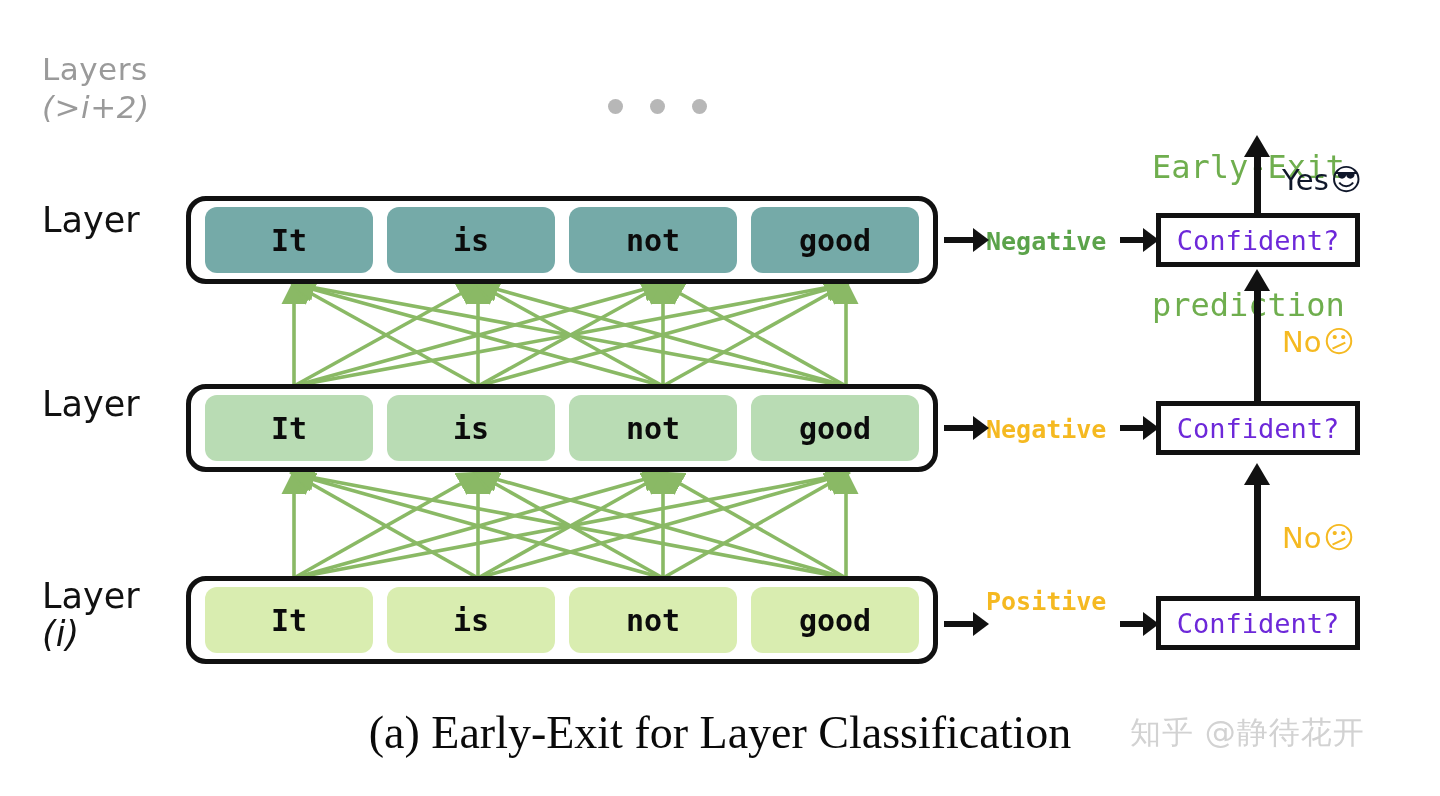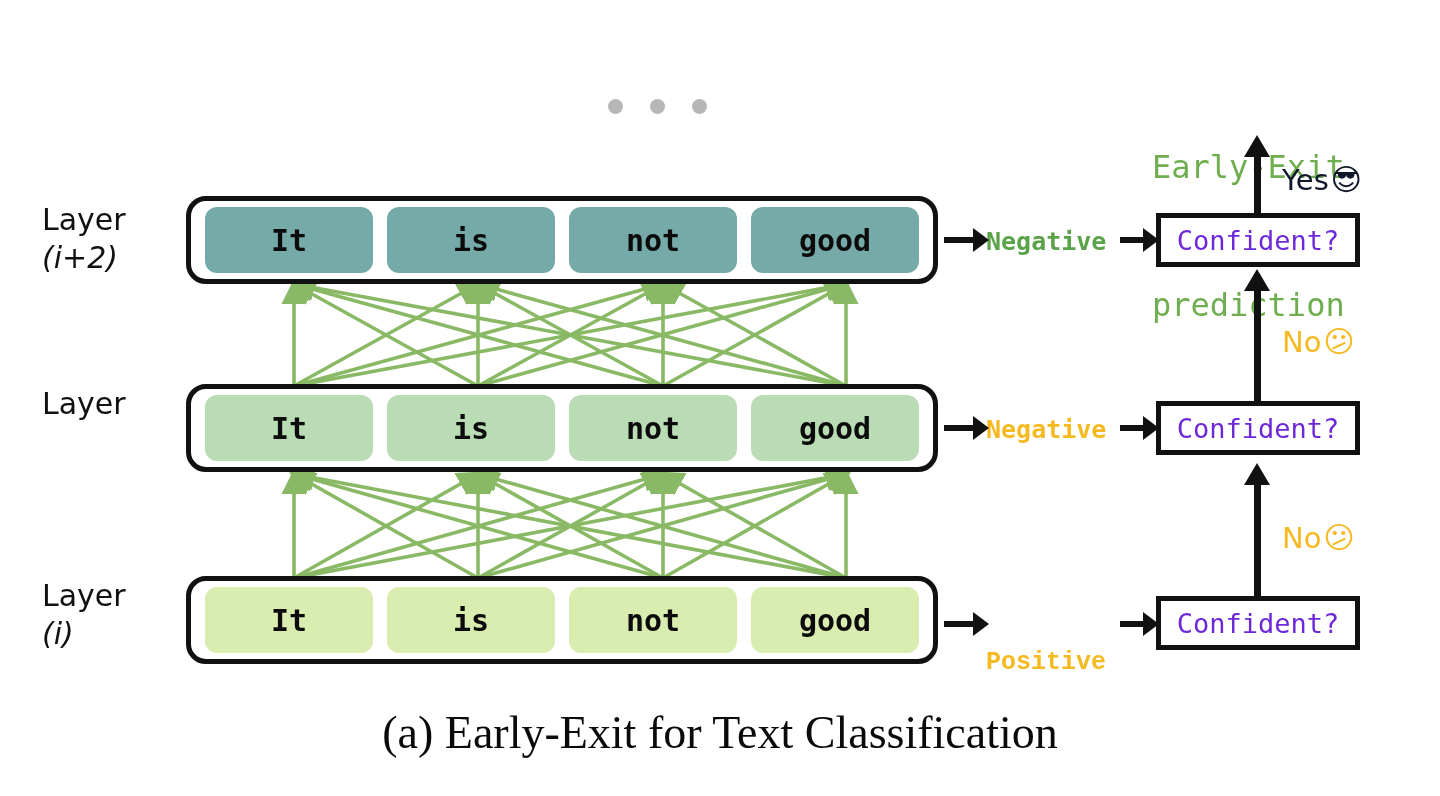--- a/index.html
+++ b/index.html
@@ -29,21 +29,21 @@
   }
   .layers-head .sub {
     font-style: italic;
   }
 
   .layer-label {
     position: absolute;
     left: 42px;
     width: 140px;
     color: #111111;
-    font-size: 30px;
+    font-size: 35px;
     line-height: 38px;
     font-family: "DejaVu Sans", sans-serif;
     text-align: left;
   }
   .layer-label .sub { font-style: italic; }
   .layer-label.l2 { top: 201px; }
   .layer-label.l1 { top: 385px; }
   .layer-label.l0 { top: 577px; }
 
   
@@ -108,21 +108,21 @@
   
   .pred-label {
     position: absolute;
     font-family: "DejaVu Sans Mono", monospace;
     font-weight: bold;
     font-size: 25px;
     white-space: nowrap;
   }
   .pred-label.p2 { left: 986px; top: 227px; }
   .pred-label.p1 { left: 986px; top: 415px; }
-  .pred-label.p0 { left: 986px; top: 648px; font-family: Liberation Mono, monospace; }
+  .pred-label.p0 { left: 986px; top: 587px; }
 
   .conf-box {
     position: absolute;
     left: 1156px;
     width: 204px;
     height: 54px;
     border: 5px solid #111111;
     box-sizing: border-box;
     background: #ffffff;
     display: flex;
@@ -230,30 +230,33 @@
     color: #d2d2d2;
     white-space: nowrap;
     letter-spacing: 1px;
   }
 </style>
 </head>
 <body>
 
 <div id="stage">
 
+  <div class="layers-head">
+    <div>Layers</div>
+    <div class="sub">(&gt;i+2)</div>
+  </div>
 
   <div class="dots">
     <span></span>
       <span></span>
       <span></span>
   </div>
 
   <div class="layer-label l2">
     <div>Layer</div>
-    <div class="sub">(i+2)</div>
   </div>
   <div class="layer-label l1">
     <div>Layer</div>
   </div>
   <div class="layer-label l0">
     <div>Layer</div>
     <div class="sub">(i)</div>
   </div>
 
   <svg class="attn a-lower" viewBox="0 0 752 114" preserveAspectRatio="none">
@@ -359,15 +362,16 @@
   </div>
   <div class="ans no1" style="color:#f5b921">
     <span>No</span>
     <span class="emoji">😕</span>
   </div>
   <div class="ans no0" style="color:#f5b921">
     <span>No</span>
     <span class="emoji">😕</span>
   </div>
 
-  <div class="caption">(a) Early-Exit for Text Classification</div>
+  <div class="caption">(a) Early-Exit for Layer Classification</div>
+  <div class="watermark">知乎 @静待花开</div>
 
 </div>
 
 </body></html>

